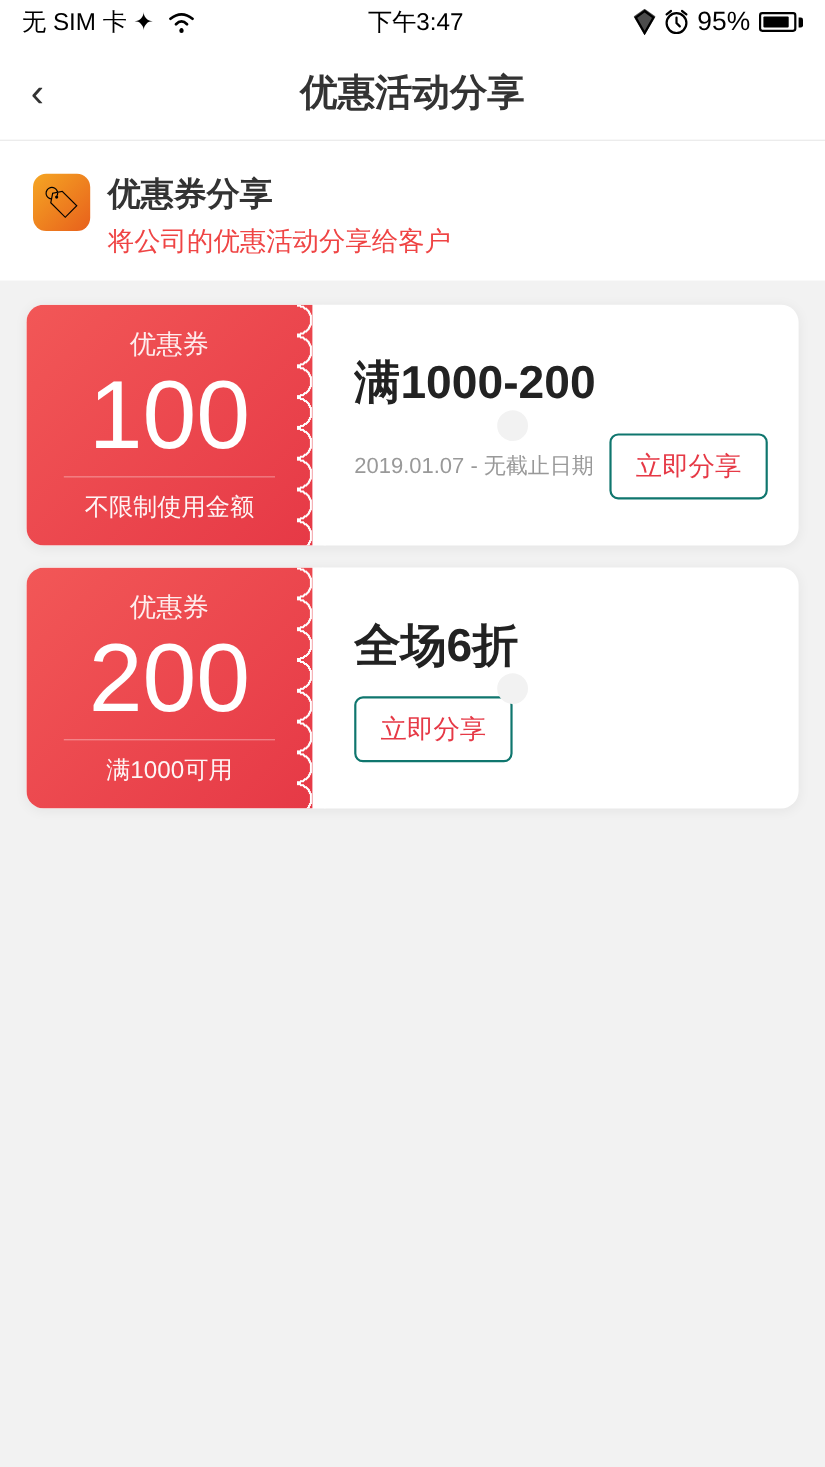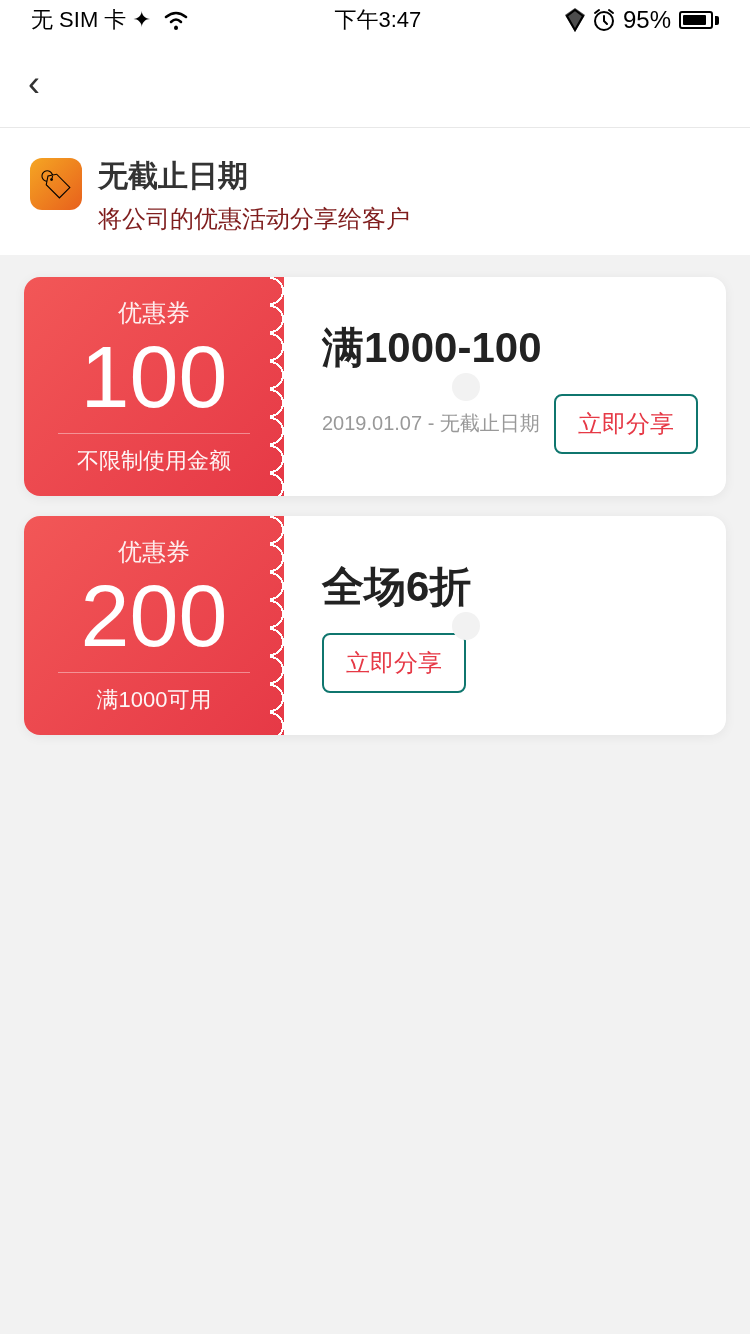--- a/index.html
+++ b/index.html
@@ -13,21 +13,21 @@
     }
 
     
     .status-bar {
       width: 100%;
       height: 40px;
       background: #fff;
       display: flex;
       align-items: center;
       justify-content: space-between;
-      padding: 0 31px;
+      padding: 0 20px;
       font-size: 24px;
     }
     .status-left {
       display: flex;
       align-items: center;
       gap: 10px;
       font-size: 22px;
     }
     .status-center {
       font-size: 22px;
@@ -114,21 +114,21 @@
     }
     .section-text-wrap {}
     .section-title {
       font-size: 30px;
       font-weight: 600;
       color: #333;
       margin-bottom: 6px;
     }
     .section-desc {
       font-size: 24px;
-      color: #7f1d1d;
+      color: #ef4444;
     }
 
     
     .coupon-list {
       padding: 20px 24px;
       display: flex;
       flex-direction: column;
       gap: 20px;
     }
 
@@ -289,46 +289,47 @@
       <div class="battery-body">
         <div class="battery-fill"></div>
       </div>
       <div class="battery-tip"></div>
     </div>
   </div>
 </div>
 
 <div class="nav-bar">
   <span class="nav-back">‹</span>
+  <span class="nav-title">优惠活动分享</span>
 </div>
 
 <div class="section-header">
   <div class="section-icon">
     <span>🏷</span>
   </div>
   <div class="section-text-wrap">
-    <div class="section-title">无截止日期</div>
+    <div class="section-title">优惠券分享</div>
     <div class="section-desc">将公司的优惠活动分享给客户</div>
   </div>
 </div>
 
 <div class="coupon-list">
 
   <div class="coupon-card">
     <div class="coupon-connector"></div>
     <div class="coupon-left">
       <div class="coupon-left-inner">
         <span class="coupon-label">优惠券</span>
         <span class="coupon-amount">100</span>
         <div class="coupon-divider"></div>
         <span class="coupon-condition">不限制使用金额</span>
       </div>
     </div>
     <div class="coupon-right">
-      <span class="coupon-name">满1000-100</span>
+      <span class="coupon-name">满1000-200</span>
       <div class="coupon-bottom-row">
         <span class="coupon-date">2019.01.07 - 无截止日期</span>
         <button class="coupon-share-btn">立即分享</button>
       </div>
     </div>
   </div>
 
   <div class="coupon-card">
     <div class="coupon-connector"></div>
     <div class="coupon-left">

